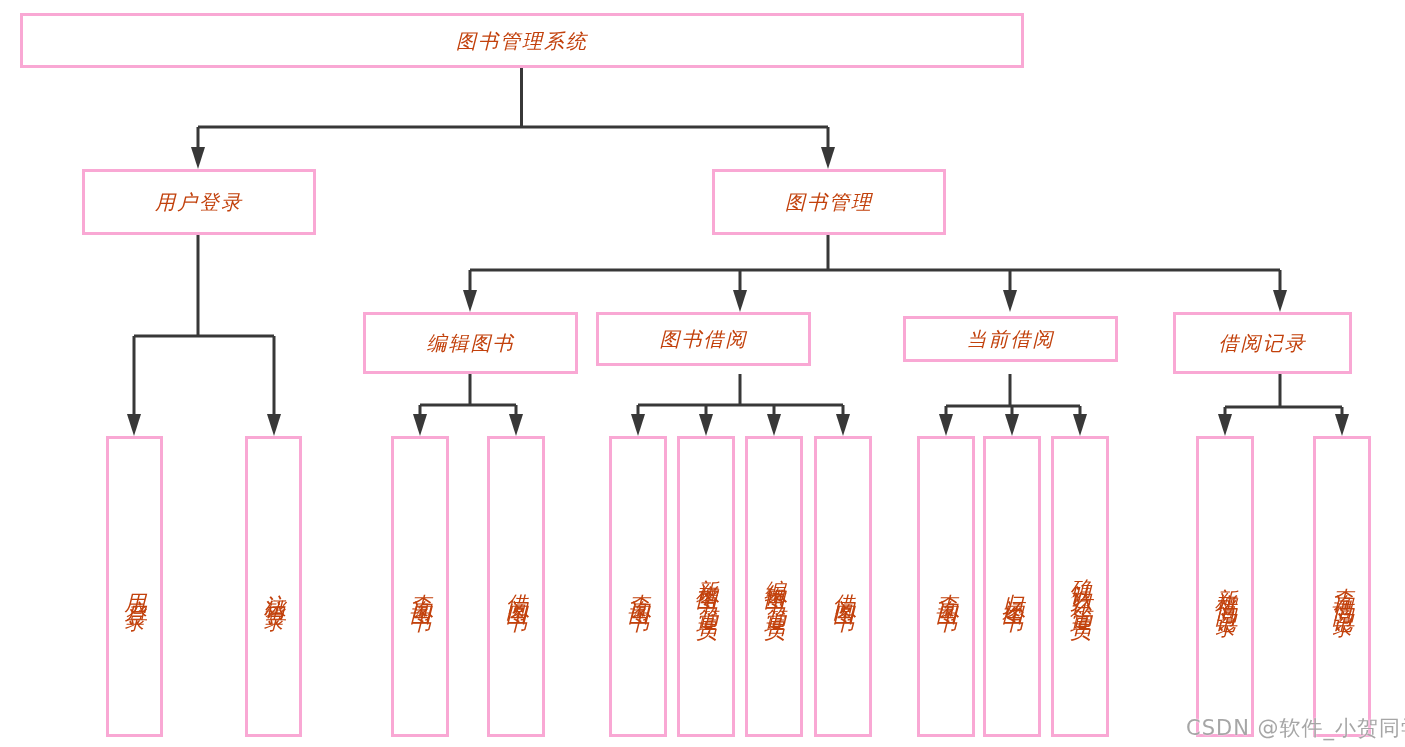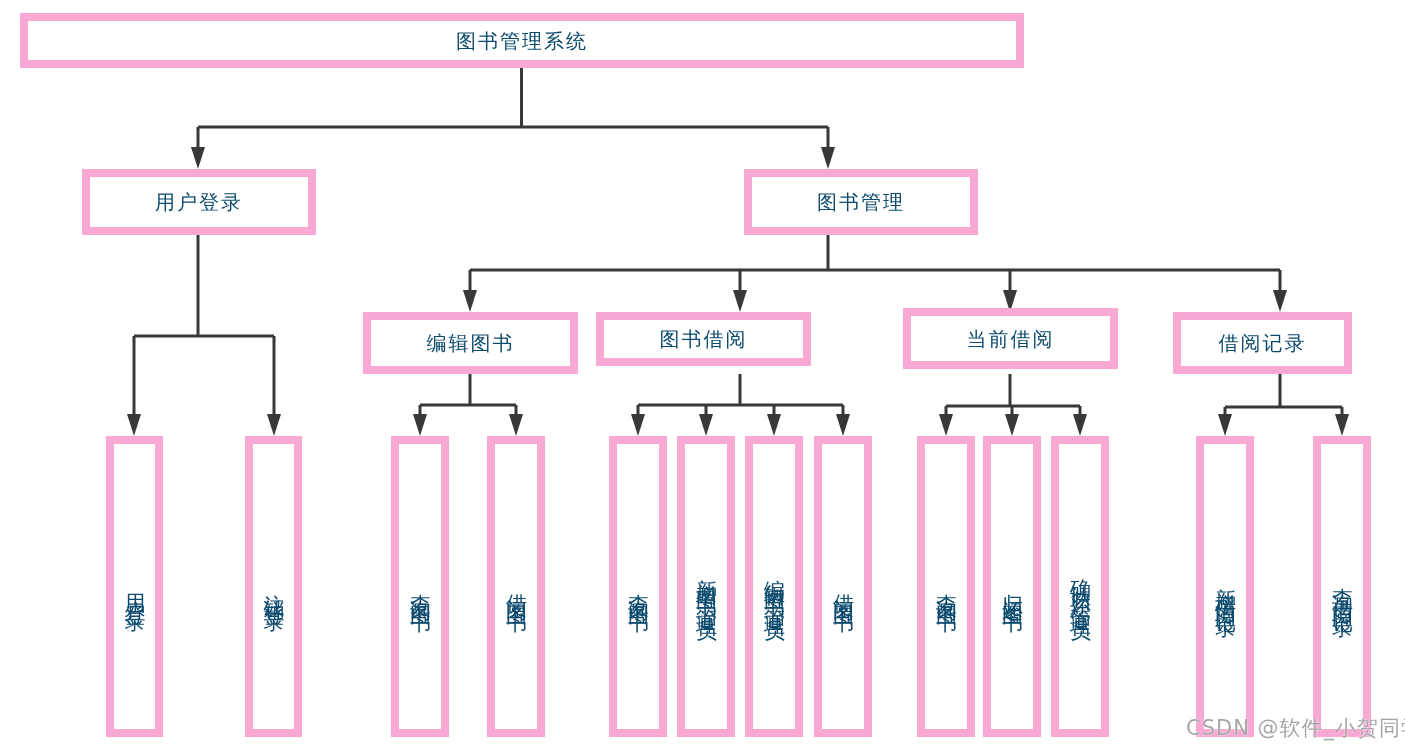--- a/index.html
+++ b/index.html
@@ -22,29 +22,30 @@
     stroke-width: 3;
     fill: none;
   }
   .edges polygon {
     fill: #383838;
     stroke: none;
   }
   .node {
     position: absolute;
     box-sizing: border-box;
-    border: 8px solid #f9a8d4;
+    border: 3px solid #f9a8d4;
     background: #ffffff;
     display: flex;
     align-items: center;
     justify-content: center;
     font-size: 20px;
     letter-spacing: 2px;
-    color: #0c4a6e;
+    color: #c2410c;
     line-height: 1;
+    font-style: italic;
   }
   .root { font-size: 20px; }
   .vnode {
     writing-mode: vertical-rl;
     text-orientation: mixed;
     font-size: 21px;
     letter-spacing: 6px;
     padding-top: 4px;
   }
   .watermark {
@@ -103,25 +104,25 @@
     <g>
       <path d="M1280,374 V407 M1225,407 H1342 M1225,407 V416 M1342,407 V416"></path>
       <polygon points="1218,414 1232,414 1225,436"></polygon>
       <polygon points="1335,414 1349,414 1342,436"></polygon>
     </g>
   </svg>
 
   <div class="node root" style="left:20px; top:13px; width:1004px; height:55px;">图书管理系统</div>
 
   <div class="node" style="left:82px; top:169px; width:234px; height:66px;">用户登录</div>
-  <div class="node" style="left:712px; top:169px; width:234px; height:66px;margin-left:32px;">图书管理</div>
+  <div class="node" style="left:712px; top:169px; width:234px; height:66px;">图书管理</div>
 
   <div class="node" style="left:363px; top:312px; width:215px; height:62px;">编辑图书</div>
   <div class="node" style="left:596px; top:312px; width:215px; height:54px;">图书借阅</div>
-  <div class="node" style="left:903px; top:308px; width:215px; height:61px;">当前借阅</div>
+  <div class="node" style="left:903px; top:316px; width:215px; height:46px;">当前借阅</div>
   <div class="node" style="left:1173px; top:312px; width:179px; height:62px;">借阅记录</div>
 
   <div class="node vnode" style="left:106px; top:436px; width:57px; height:301px;">用户登录</div>
   <div class="node vnode" style="left:245px; top:436px; width:57px; height:301px;">注销登录</div>
 
   <div class="node vnode" style="left:391px; top:436px; width:58px; height:301px;">查询图书</div>
   <div class="node vnode" style="left:487px; top:436px; width:58px; height:301px;">借阅图书</div>
 
   <div class="node vnode" style="left:609px; top:436px; width:58px; height:301px;">查询图书</div>
   <div class="node vnode" style="left:677px; top:436px; width:58px; height:301px;">新增图书（管理员）</div>

